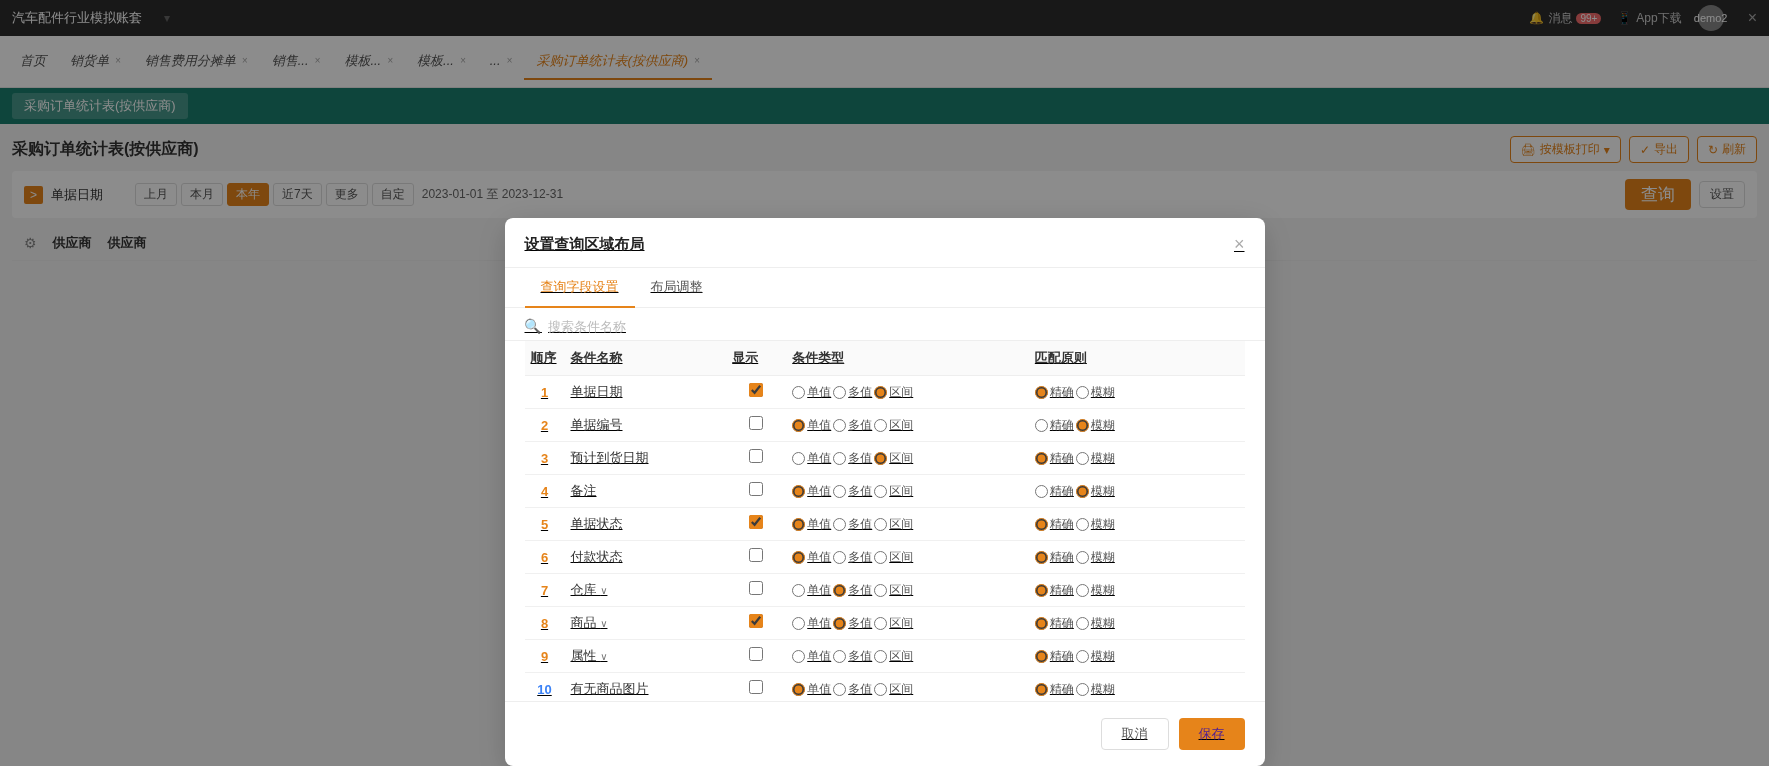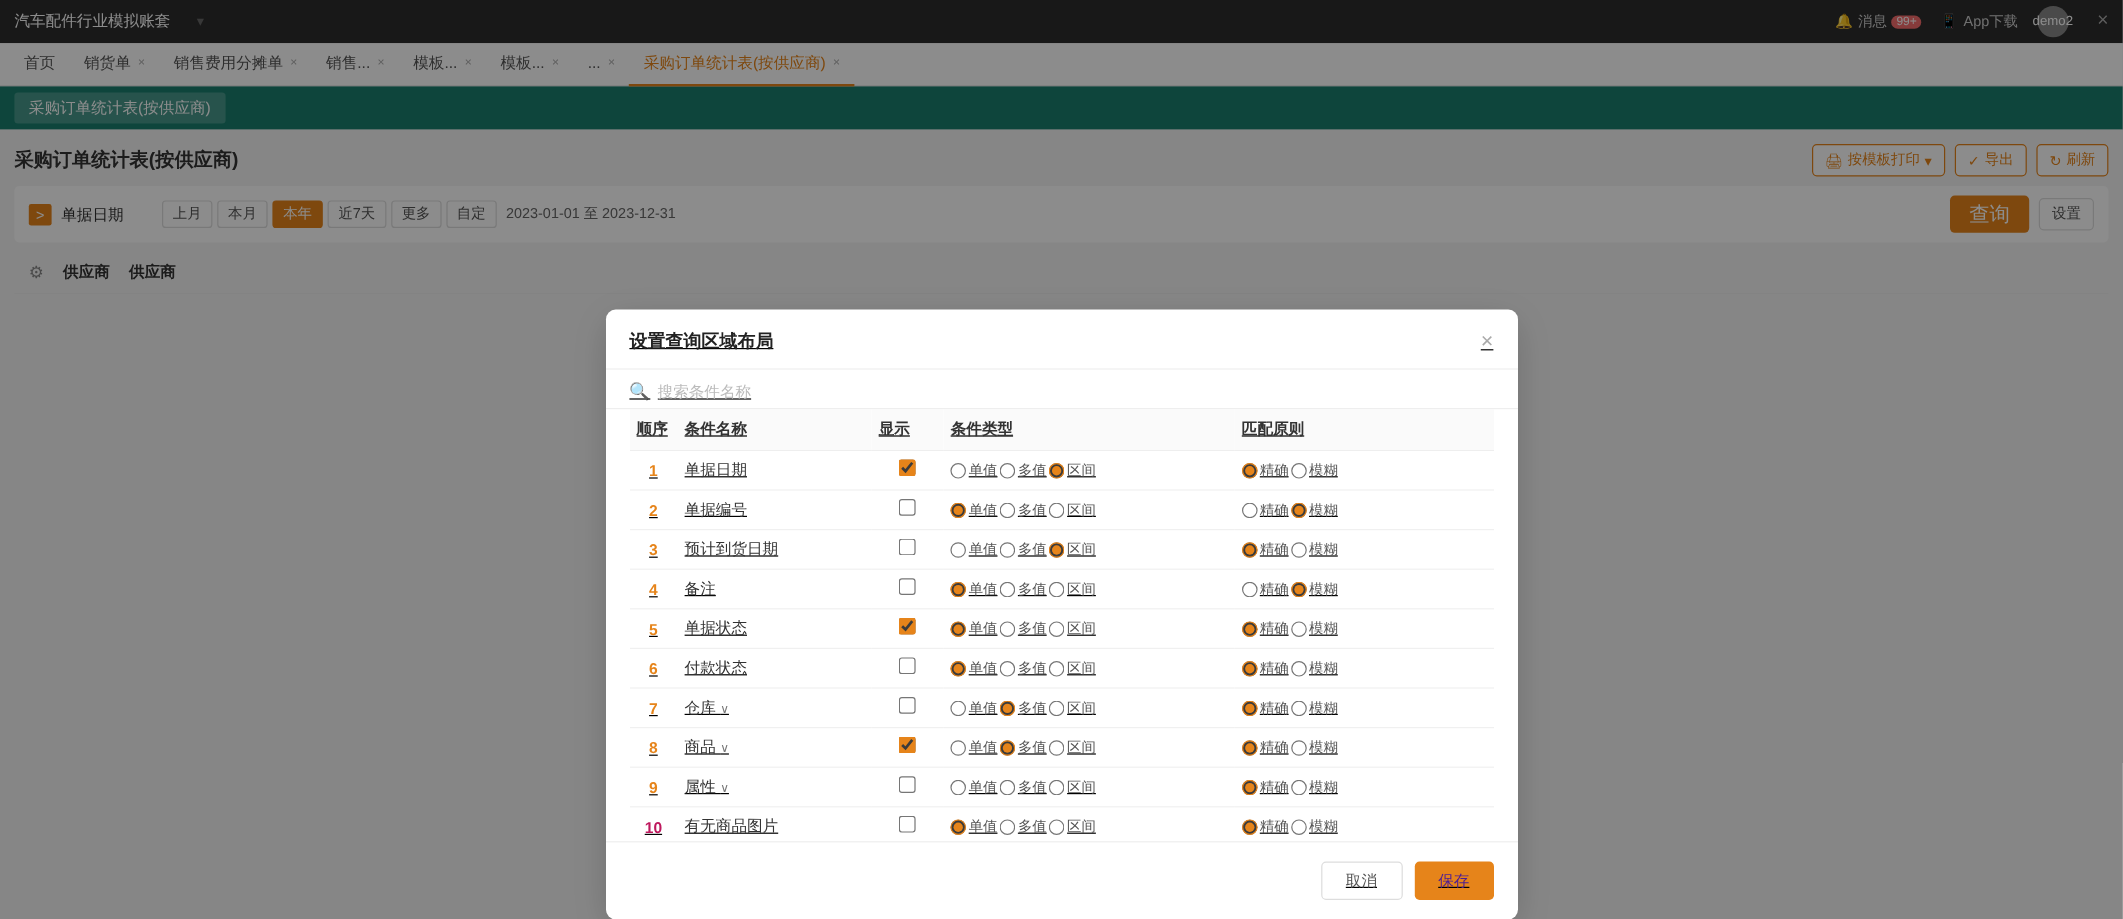--- a/index.html
+++ b/index.html
@@ -19,26 +19,27 @@
     .top-bar-left { display: flex; align-items: center; gap: 22px; }
     .top-bar-title { color: #fff; font-size: 13px; }
     .top-bar-right { display: flex; align-items: center; gap: 16px; }
     .top-bar-right .msg-btn, .top-bar-right .app-btn { color: #ccc; cursor: pointer; display: flex; align-items: center; gap: 4px; font-size: 12px; }
     .badge { background: #f56c6c; color: #fff; border-radius: 8px; padding: 0 4px; font-size: 10px; }
     .avatar { width: 26px; height: 26px; border-radius: 50%; background: #888; display: flex; align-items: center; justify-content: center; color: #fff; font-size: 11px; }
     .close-x { color: #aaa; cursor: pointer; font-size: 16px; margin-left: 8px; }
 
     
     .tab-bar {
-      height: 36px;
+      height: 52px;
       background: #fff;
       display: flex;
       align-items: center;
       border-bottom: 1px solid #e8e8e8;
       padding: 0 8px;
+      font-style: italic;
     }
     .tab-item {
       height: 36px;
       padding: 0 12px;
       display: flex;
       align-items: center;
       gap: 4px;
       font-size: 13px;
       color: #555;
       cursor: pointer;
@@ -343,20 +344,28 @@
   </div>
 
   <div class="overlay">
     <div class="dialog">
 
       <div class="dialog-header">
         <span class="dialog-title">设置查询区域布局</span>
         <button class="dialog-close">×</button>
       </div>
 
+      <div class="dialog-tabs">
+        <div class="dialog-tab active">
+          <span>查询字段设置</span>
+        </div>
+        <div class="dialog-tab">
+          <span>布局调整</span>
+        </div>
+      </div>
 
       <div class="search-box">
         <span class="search-icon">🔍</span>
         <input class="search-input" type="text" placeholder="搜索条件名称" style="">
       </div>
 
       <div class="settings-table">
         <table>
           <thead>
             <tr>
@@ -552,21 +561,21 @@
                   </div>
                 </td>
                 <td class="td-match">
                   <div class="radio-group">
                     <label class="radio-item"><input type="radio" name="match_8" checked="" style="">精确</label>
                     <label class="radio-item"><input type="radio" name="match_8" style="">模糊</label>
                   </div>
                 </td>
               </tr>
               <tr>
-                <td class="td-order" style="color: #be185d; text-align: center;">10</td>
+                <td class="td-order" style="color: #3b82f6; text-align: center;">10</td>
                 <td class="td-name">有无商品图片</td>
                 <td class="td-display cb-wrap">
                   <input type="checkbox" style="">
                 </td>
                 <td class="td-type">
                   <div class="radio-group">
                     <label class="radio-item"><input type="radio" name="type_9" checked="" style="">单值</label>
                     <label class="radio-item"><input type="radio" name="type_9" style="">多值</label>
                     <label class="radio-item"><input type="radio" name="type_9" style="">区间</label>
                   </div>

